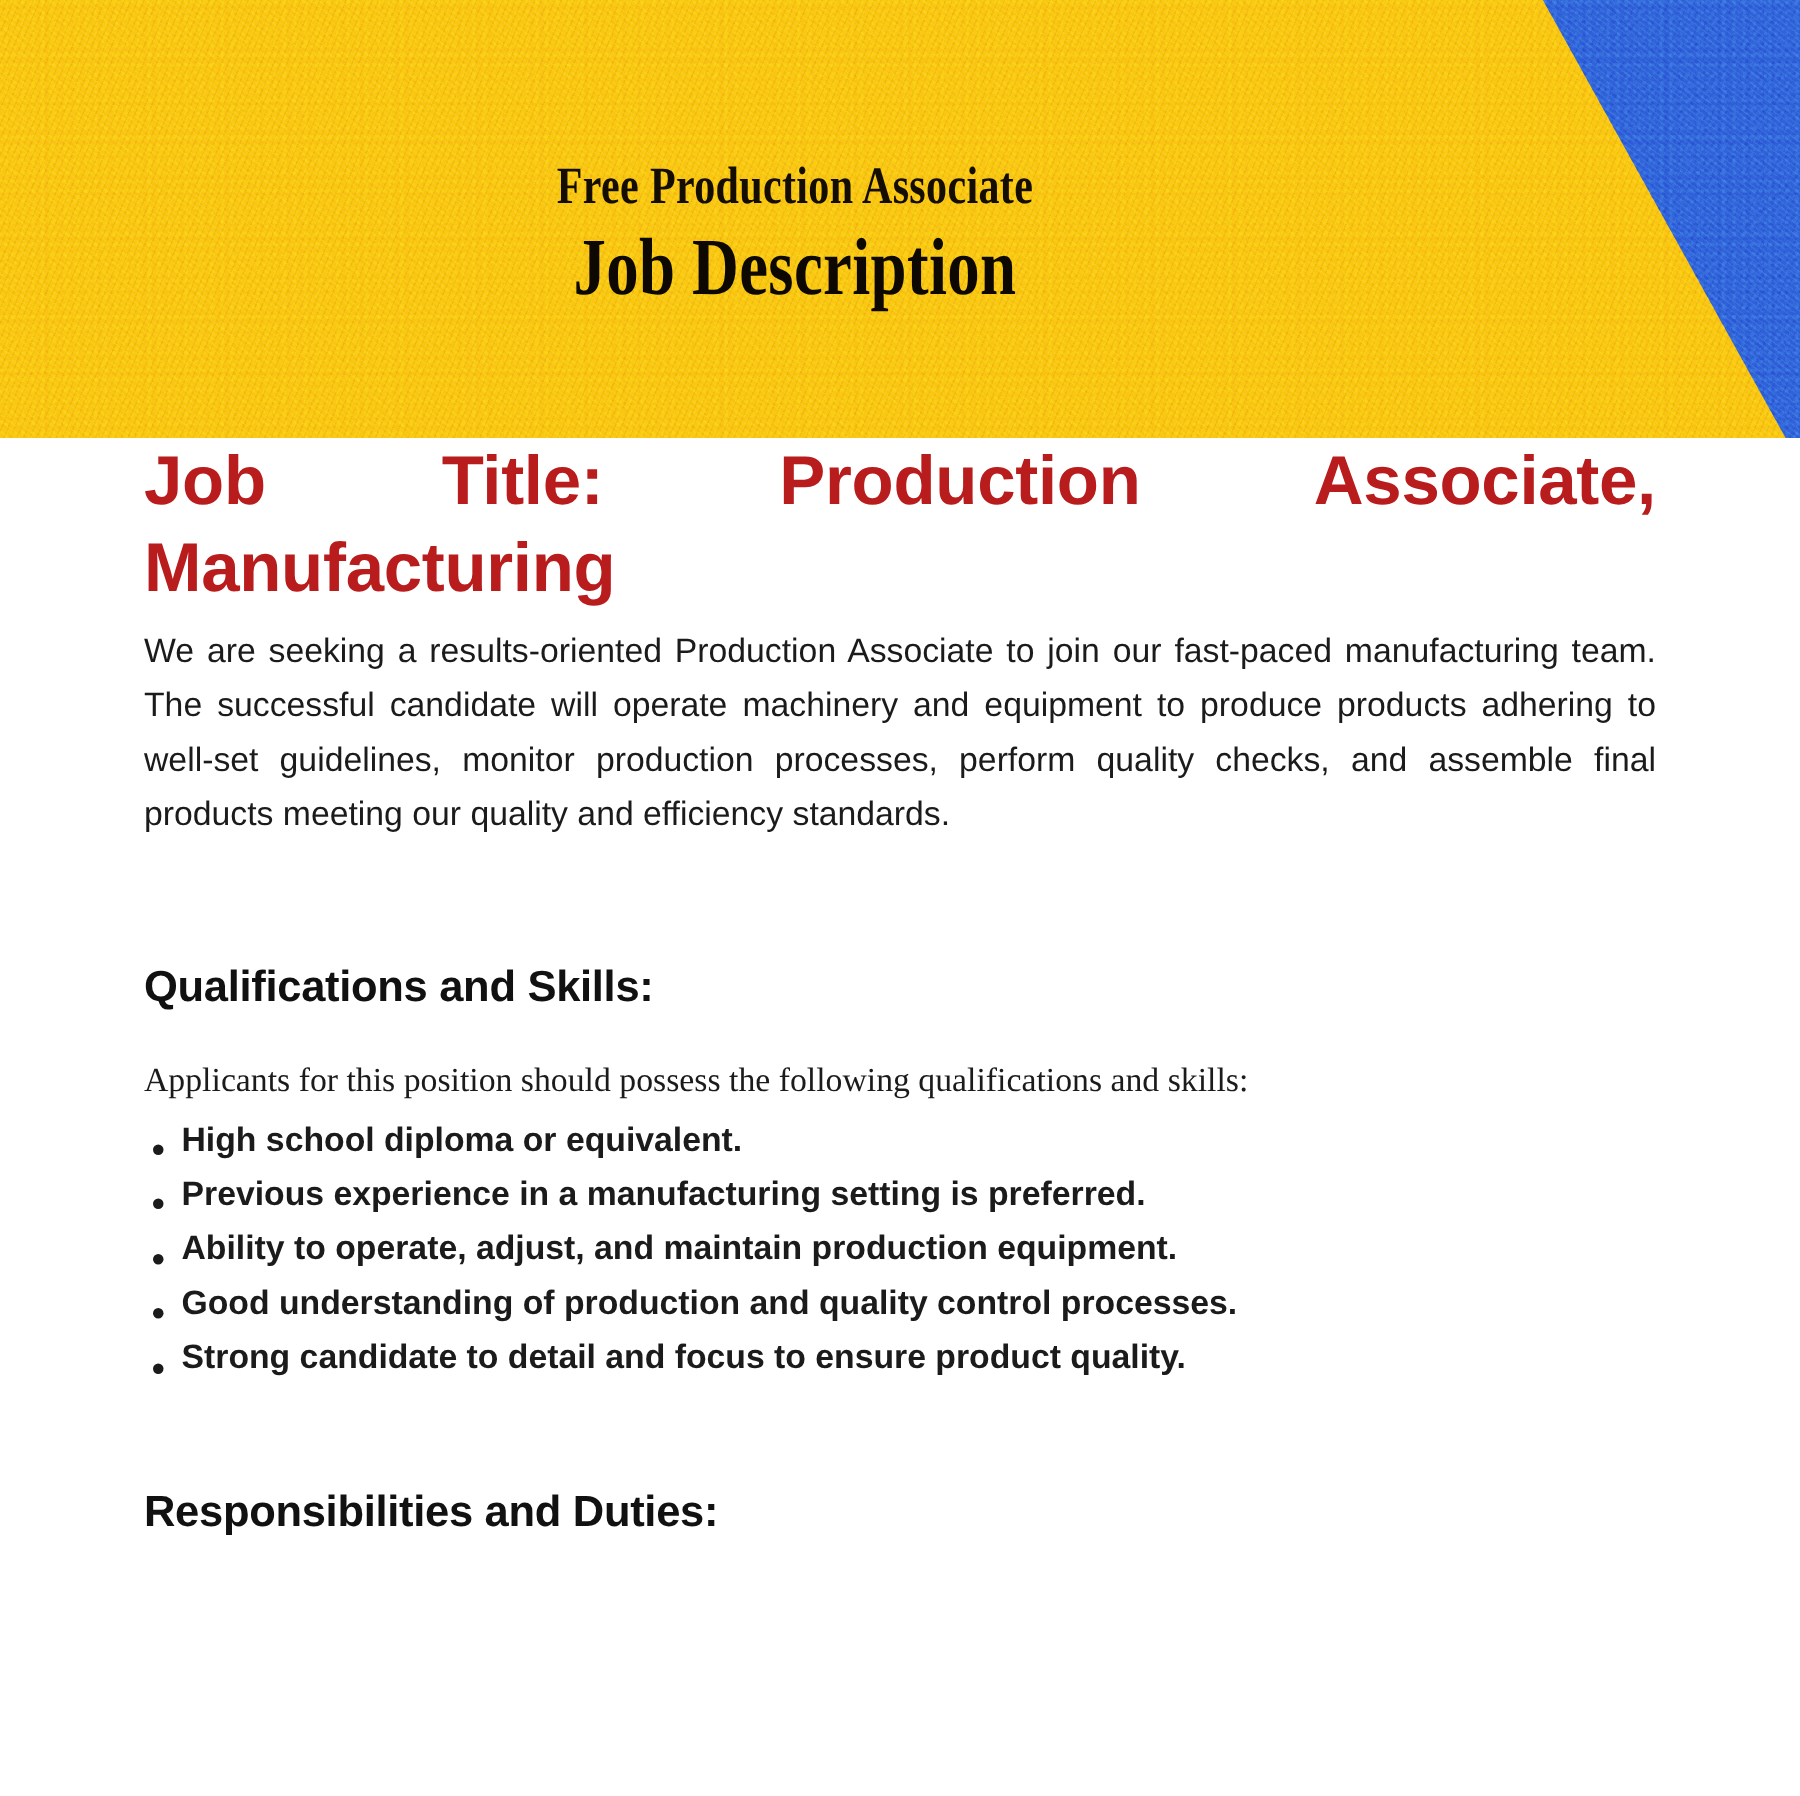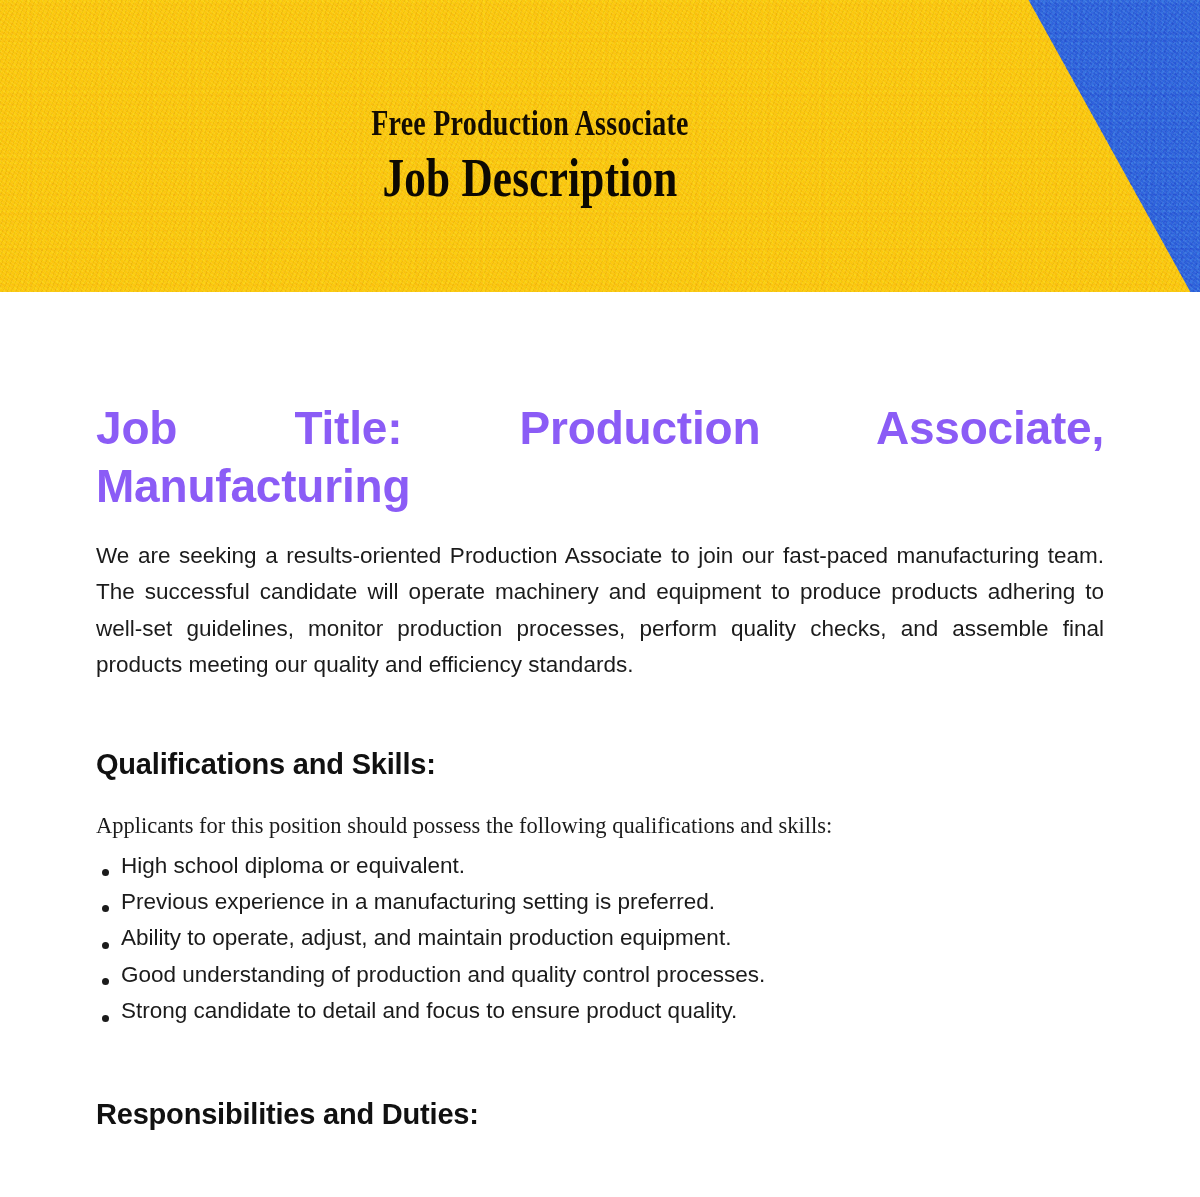--- a/index.html
+++ b/index.html
@@ -105,56 +105,56 @@
   }
 
   
   .page{
     position:relative;
     width:1200px;
     padding:0 96px 0 96px;
     background:#fff;
   }
   .doc-title{
-    margin-top:108px;
     font-size:46px;
     font-weight:700;
     line-height:1.26;
-    color:#8b5cf6;
+    color:#b91c1c;
     text-align:justify;
     text-align-last:left;
     letter-spacing:-.2px;
     word-spacing:1px;
   }
   .intro{
-    margin-top:22px;
+    margin-top:8px;
     font-size:22.5px;
     line-height:1.62;
     color:#1b1b1b;
     text-align:justify;
     text-align-last:left;
   }
   .section-head{
     font-size:29px;
     font-weight:700;
     color:#111;
     letter-spacing:-.2px;
   }
-  .sec-qual{ margin-top:64px; }
+  .sec-qual{ margin-top:80px; }
   .sec-resp{ margin-top:68px; }
   .lead-in{
     margin-top:28px;
     font-size:22.5px;
     line-height:1.55;
     color:#1b1b1b;
     font-family:Liberation Serif, serif;
   }
   ul.bullets{
     list-style:none;
     margin-top:4px;
+    font-weight:bold;
   }
   ul.bullets li{
     position:relative;
     padding-left:25px;
     font-size:22.5px;
     line-height:1.62;
     color:#1b1b1b;
   }
   ul.bullets li .dot{
     position:absolute;

